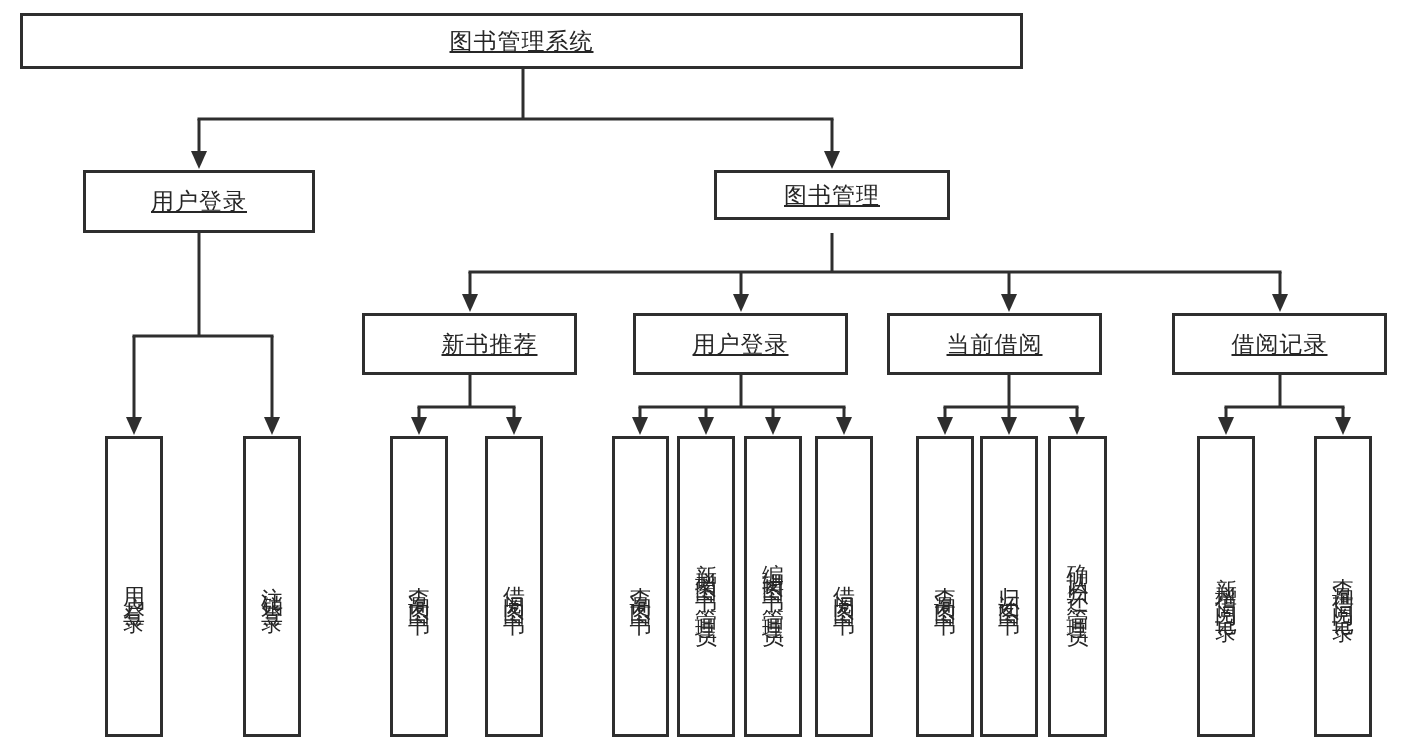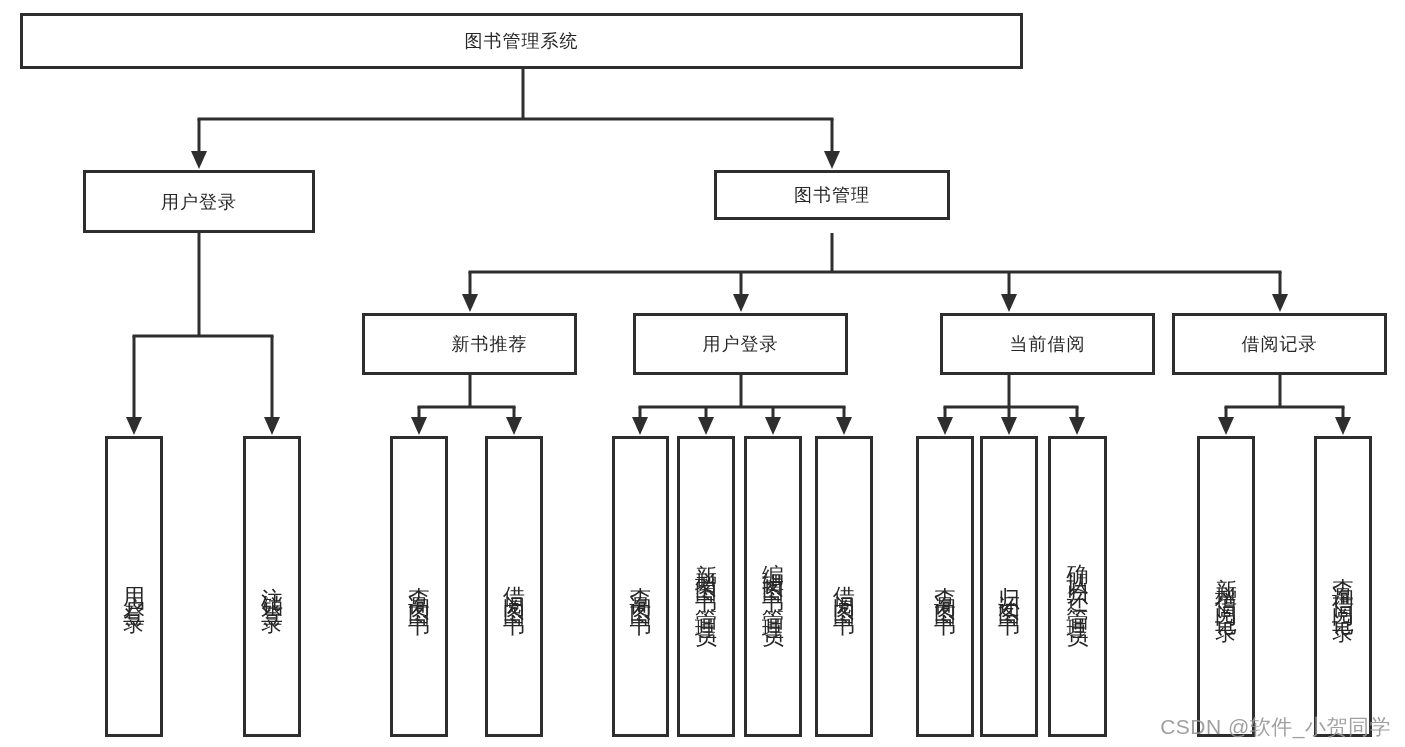--- a/index.html
+++ b/index.html
@@ -12,40 +12,40 @@
     color:#262626;
   }
   #connectors{position:absolute;left:0;top:0;width:1405px;height:747px;}
   .node{
     position:absolute;
     box-sizing:border-box;
     border:3px solid #2e2e2e;
     background:#ffffff;
     display:flex;align-items:center;justify-content:center;
   }
-  .hbox{font-size:18px;letter-spacing:1px;font-weight:500;}
+  .hbox{font-size:23px;letter-spacing:1px;font-weight:500;text-decoration:underline;}
   .vbox{top:436px;height:301px;}
   .vtext{
     writing-mode:vertical-rl;
     font-size:22px;
     letter-spacing:9px;
     line-height:1.1;
     font-weight:500;
     white-space:nowrap;
   }
   
   .n-root{left:20px;top:13px;width:1003px;height:56px;}
   
   .n-userlogin{left:83px;top:170px;width:232px;height:63px;}
   .n-bookmgmt{left:714px;top:170px;width:236px;height:50px;}
   
   .l3{top:313px;width:215px;height:62px;}
   .n-newrec{left:362px;padding-left:40px;}
   .n-borrow{left:633px;}
-  .n-current{left:940px;}
+  .n-current{left:887px;}
   .n-records{left:1172px;}
   
   .g1a{left:105px;width:58px;}
   .g1b{left:243px;width:58px;}
   .g2a{left:390px;width:58px;}
   .g2b{left:485px;width:58px;}
   .g3a{left:612px;width:57px;}
   .g3b{left:677px;width:58px;}
   .g3c{left:744px;width:58px;}
   .g3d{left:815px;width:58px;}
@@ -191,15 +191,14 @@
     <span class="vtext">确认归还（管理员）</span>
   </div>
 
   <div class="node vbox g5a">
     <span class="vtext">新增借阅记录</span>
   </div>
   <div class="node vbox g5b">
     <span class="vtext">查询借阅记录</span>
   </div>
 
-  <div id="watermark">CSDN @软件_小贺同学</div>
 
 </div>
 
 </body></html>

